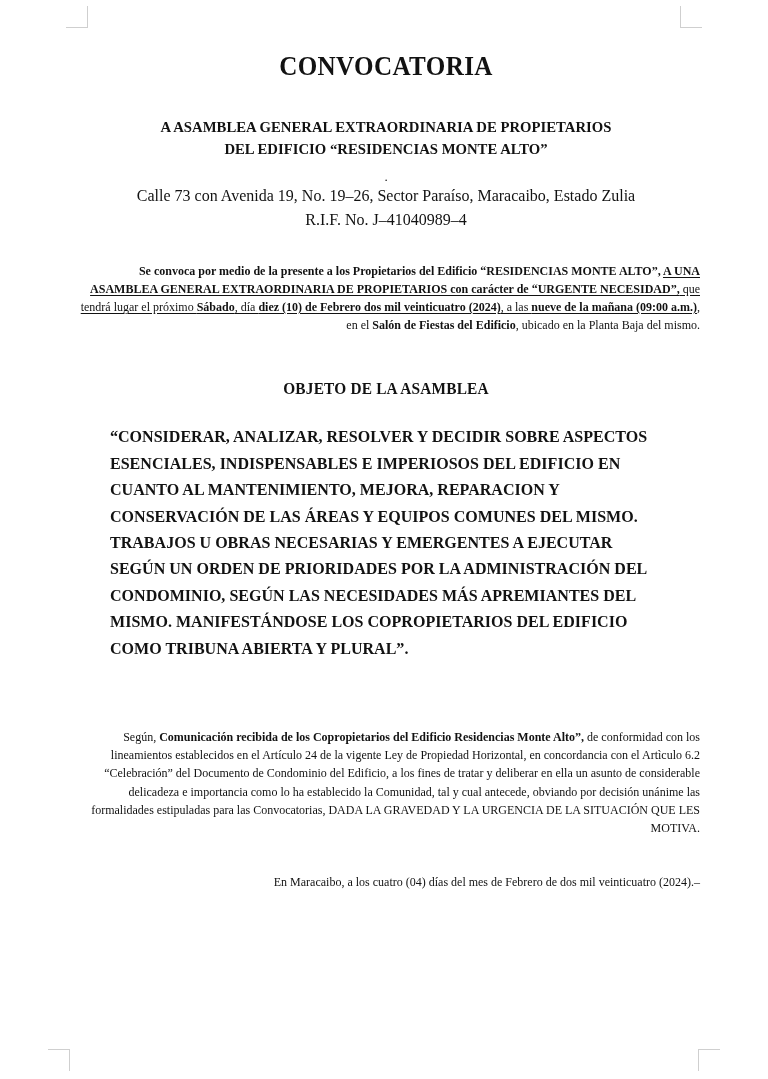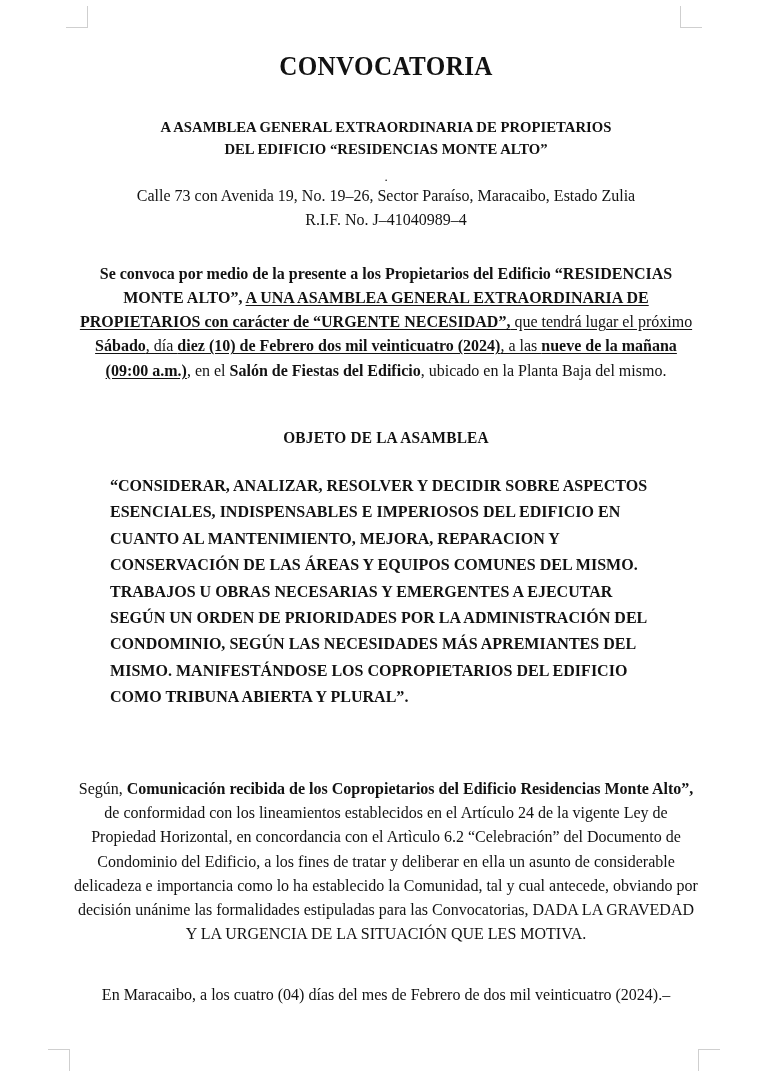--- a/index.html
+++ b/index.html
@@ -89,24 +89,24 @@
 
   .address {
     text-align: center;
     font-size: 16.5px;
     line-height: 1.45;
     margin-top: 4px;
     transform: scaleX(0.97);
   }
 
   .para {
-    font-size: 16px;
+    font-size: 12px;
     line-height: 1.52;
     margin-top: 30px;
-    text-align: center;
+    text-align: right;
   }
 
   .para b { font-weight: bold; }
   .u { text-decoration: underline; text-underline-offset: 2px; }
 
   .section-heading {
     text-align: center;
     font-weight: bold;
     font-size: 16px;
     letter-spacing: 0.2px;

